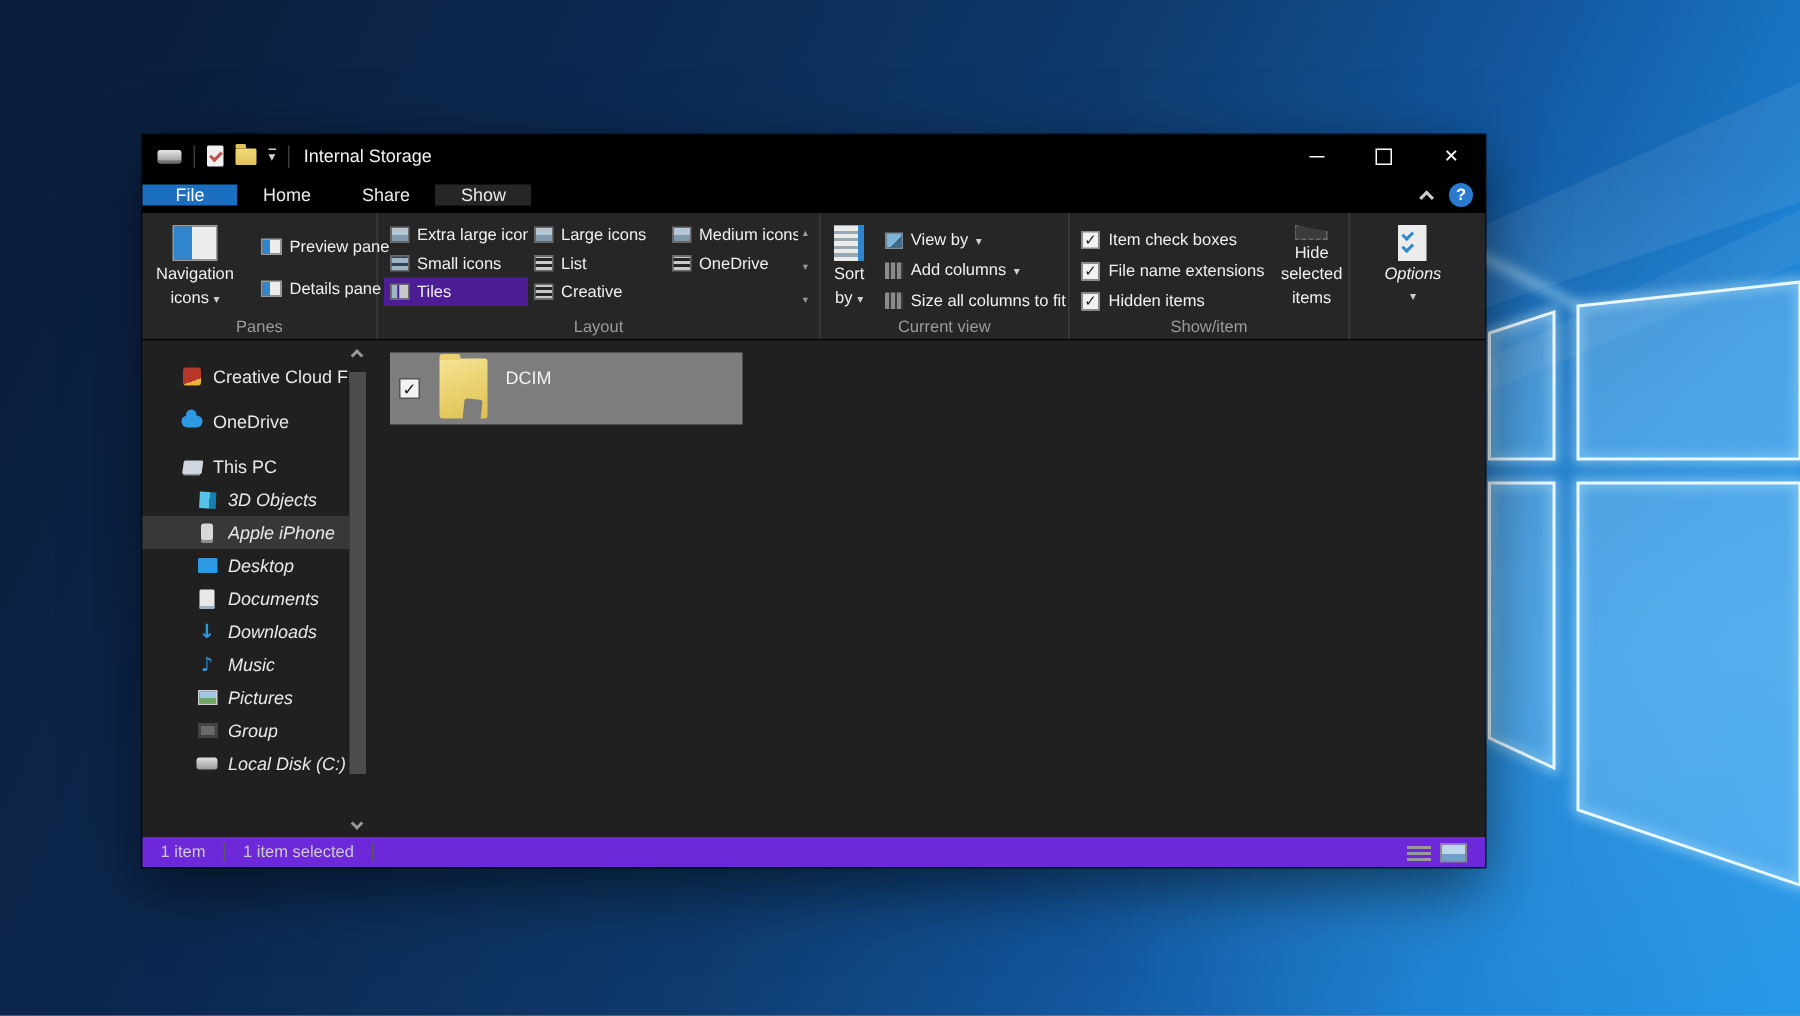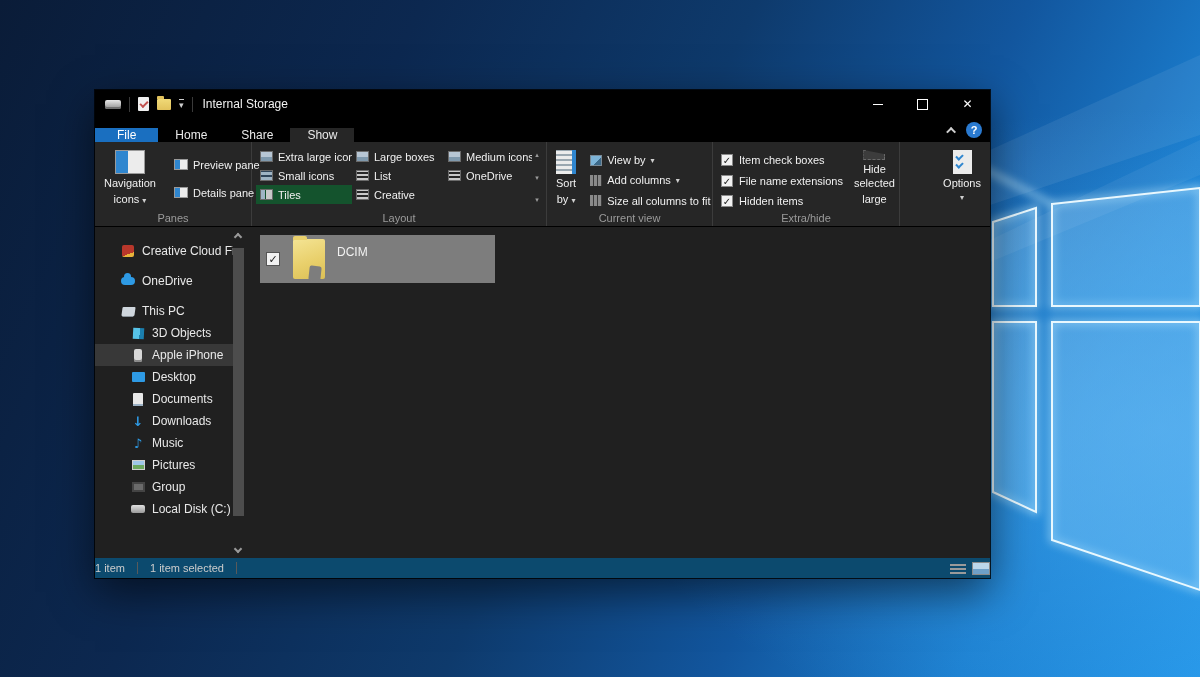--- a/index.html
+++ b/index.html
@@ -33,21 +33,21 @@
   .minifolder { width:14px; height:11px; background:linear-gradient(#f0d977,#e2c25c); border-radius:1px; position:relative; }
   .minifolder::before { content:""; position:absolute; top:-3px; left:0; width:7px; height:3px; background:#e2c25c; border-radius:1px 1px 0 0; }
   .qat-caret { color:#cfcfcf; font-size:9px; line-height:1; border-top:1px solid #cfcfcf; padding-top:1px; }
   .win-title { font-size:12px; color:#f2f2f2; margin-left:10px; }
   .win-controls { margin-left:auto; display:flex; height:28px; }
   .wc-btn { width:45px; height:28px; display:flex; align-items:center; justify-content:center; color:#fff; font-size:12px; }
   .wc-min::before { content:""; width:10px; height:1px; background:#fff; }
   .wc-max::before { content:""; width:9px; height:9px; border:1px solid #fff; }
 
   
-  .tabstrip { height:24px; background:#000; display:flex; align-items:flex-end; position:relative; }
+  .tabstrip { height:24px; background:#000; display:flex; align-items:center; position:relative; }
   .tab { padding:0 17px; display:flex; align-items:center; font-size:12px; color:#eaeaea; }
   .tab-file { background:#1a6fc0; color:#fff; padding:0 22px; }
   .tab-view { background:#262626; }
   .tabstrip-right { position:absolute; right:8px; top:0; height:24px; display:flex; align-items:center; gap:10px; }
   .chev-up { width:7px; height:7px; border-left:2px solid #cfcfcf; border-top:2px solid #cfcfcf; transform:rotate(45deg) translateY(2px); }
   .help-circle { width:16px; height:16px; border-radius:50%; background:#2a7ad0; color:#fff; font-size:11px; font-weight:bold; display:flex; align-items:center; justify-content:center; }
 
   
   .ribbon { height:85px; background:#262626; display:flex; border-bottom:1px solid #000; }
   .rgroup { position:relative; height:100%; border-right:1px solid #3c3c3c; padding:5px 4px 16px 4px; }
@@ -57,42 +57,42 @@
   .caret { font-size:8px; color:#cfcfcf; }
 
   .g-panes { width:157px; display:flex; }
   .navpane-ic { width:30px; height:24px; border:1px solid #9a9a9a; background:linear-gradient(90deg,#2f86cf 0 12px,#ececec 12px); }
   .pane-ic { width:14px; height:11px; border:1px solid #9a9a9a; background:linear-gradient(90deg,#2f86cf 0 5px,#ececec 5px); }
   .panes-col { display:flex; flex-direction:column; justify-content:flex-start; gap:9px; padding-top:8px; margin-left:8px; }
 
   .g-layout { width:295px; display:flex; }
   .layout-grid { display:grid; grid-template-columns:96px 92px 88px; grid-auto-rows:19px; align-content:start; }
   .layout-item { display:flex; align-items:center; gap:5px; font-size:11px; color:#f0f0f0; padding:0 4px; white-space:nowrap; overflow:hidden; }
-  .layout-item.selected { background:#14532d; }
+  .layout-item.selected { background:#4c1d95; }
   .li-ic { flex:0 0 13px; width:13px; height:11px; border:1px solid #6a6a6a; }
   .li-pic { background:linear-gradient(#b7c6d4 55%, #7f99ad 55%); }
   .li-grid { background:repeating-linear-gradient(0deg,#9fb4c4 0 3px,#30455a 3px 5px), repeating-linear-gradient(90deg,#9fb4c4 0 3px,transparent 3px 5px); }
   .li-lines { background:repeating-linear-gradient(0deg,#c8c8c8 0 2px, transparent 2px 4px); }
   .li-tiles { background:linear-gradient(90deg,#9fb4c4 0 4px, transparent 4px 5px, #c8c8c8 5px); background-size:100% 4px; background-repeat:repeat-y; }
   .layout-scroll { width:14px; display:flex; flex-direction:column; align-items:center; justify-content:space-between; padding:4px 0 6px; color:#9a9a9a; font-size:7px; }
 
   .g-view { width:166px; display:flex; }
   .sortby-ic { width:20px; height:24px; background:repeating-linear-gradient(0deg,#ececec 0 3px,#9aa7b0 3px 5px); border-right:4px solid #2f86cf; }
   .groupby-ic { width:12px; height:11px; border:1px solid #7a8a96; background:linear-gradient(135deg,#7db4d8 0 60%,#3d6a8a 60%); }
   .cols-ic { width:12px; height:11px; background:repeating-linear-gradient(90deg,#8a8a8a 0 3px, #3a3a3a 3px 4px); }
   .grid-ic { width:12px; height:11px; background:repeating-linear-gradient(90deg,#8a8a8a 0 3px,#3a3a3a 3px 4px), repeating-linear-gradient(0deg,#8a8a8a 0 3px,#3a3a3a 3px 4px); }
   .view-col { display:flex; flex-direction:column; gap:2px; padding-top:4px; margin-left:4px; }
 
   .g-show { width:187px; display:flex; }
   .check-col { display:flex; flex-direction:column; gap:3px; padding-top:4px; }
   .checkrow { display:flex; align-items:center; gap:6px; font-size:11px; color:#f0f0f0; height:18px; padding-left:4px; white-space:nowrap; }
   .cbx { width:12px; height:12px; background:#f2f2f2; border:1px solid #8a8a8a; color:#1a1a1a; font-size:10px; line-height:11px; text-align:center; font-weight:bold; }
   .hidesel-ic { width:22px; height:24px; background:#3c3c3c; border:1px dashed #6a6a6a; clip-path:polygon(0 0,100% 40%,100% 100%,0 100%); }
 
-  .g-options { flex:1; border-right:none; display:flex; justify-content:flex-end; }
+  .g-options { flex:1; border-right:none; display:flex; justify-content:flex-start;font-style:italic; }
   .options-ic { width:19px; height:24px; background:#ececec; position:relative; }
   .options-ic::before { content:""; position:absolute; left:3px; top:4px; width:5px; height:3px; border-left:2px solid #2f86cf; border-bottom:2px solid #2f86cf; transform:rotate(-45deg); }
   .options-ic::after { content:""; position:absolute; left:3px; top:12px; width:5px; height:3px; border-left:2px solid #2f86cf; border-bottom:2px solid #2f86cf; transform:rotate(-45deg); }
 
   
   .addressrow { height:28px; display:flex; align-items:center; padding:0 8px; gap:2px; background:#202020; }
   .navbtn { width:24px; height:24px; display:flex; align-items:center; justify-content:center; color:#e0e0e0; font-size:14px; }
   .navbtn.small { width:16px; font-size:8px; color:#bdbdbd; }
   .addressbox { flex:1; height:23px; border:1px solid #4a4a4a; background:#1b1b1b; display:flex; align-items:center; padding:0 6px; font-size:12px; color:#e8e8e8; margin:0 3px; }
   .crumb { padding:0 7px; }
@@ -102,21 +102,21 @@
   .searchbox { width:192px; height:23px; border:1px solid #4a4a4a; background:#1b1b1b; display:flex; align-items:center; padding:0 6px; }
   .searchbox input { flex:1; background:transparent; border:none; outline:none; color:#cfcfcf; font-size:12px; font-family:"Liberation Sans","DejaVu Sans",sans-serif; }
   .searchbox input::placeholder { color:#8a8a8a; }
   .mag { width:9px; height:9px; border:2px solid #cfcfcf; border-radius:50%; position:relative; margin-left:4px; }
   .mag::after { content:""; position:absolute; left:-5px; top:7px; width:6px; height:2px; background:#cfcfcf; transform:rotate(35deg); }
 
   
   .main { position:absolute; top:138px; bottom:20px; left:0; right:0; display:flex; background:#202020; }
   .sidebar { width:152px; position:relative; padding-top:12px; flex:0 0 152px; }
   .srow { height:22px; display:flex; align-items:center; gap:7px; font-size:12px; color:#e8e8e8; padding-left:26px; width:138px; white-space:nowrap; overflow:hidden; }
-  .srow.child { padding-left:36px; }
+  .srow.child { padding-left:36px;font-style:italic; }
   .srow.gap { margin-top:8px; }
   .srow.selected { background:#383838; }
   .srow .lbl { overflow:hidden; text-overflow:clip; }
   .sb-scroll { position:absolute; right:3px; top:2px; bottom:2px; width:11px; }
   .sb-thumb { position:absolute; left:0; right:0; top:18px; bottom:40px; background:#4d4d4d; }
   .sb-chev { position:absolute; left:2px; width:6px; height:6px; border-left:2px solid #9a9a9a; border-bottom:2px solid #9a9a9a; }
   .sb-chev.up { top:4px; transform:rotate(135deg); }
   .sb-chev.down { bottom:4px; transform:rotate(-45deg); }
 
   
@@ -139,21 +139,21 @@
   .content { flex:1; position:relative; }
   .tile { position:absolute; left:13px; top:7px; width:235px; height:48px; background:#7d7d7d; display:flex; align-items:center; }
   .tile-cbx { width:14px; height:14px; background:#f2f2f2; border:1px solid #555; margin-left:6px; color:#1a1a1a; font-size:11px; line-height:13px; text-align:center; font-weight:bold; }
   .folder { width:32px; height:40px; margin-left:13px; position:relative; }
   .folder-back { position:absolute; inset:0; background:linear-gradient(160deg,#f4e494 0%,#e9d06c 55%,#dcc055 100%); border-radius:2px; }
   .folder-back::before { content:""; position:absolute; top:-3px; left:0; width:14px; height:4px; background:#e9d06c; border-radius:2px 2px 0 0; }
   .folder-notch { position:absolute; right:4px; bottom:-2px; width:12px; height:15px; background:#7d7d7d; border-radius:2px; transform:rotate(6deg); }
   .tile-label { margin-left:12px; align-self:flex-start; margin-top:10px; font-size:12px; color:#f2f2f2; }
 
   
-  .statusbar { position:absolute; left:0; right:0; bottom:0; height:20px; background:#0c4a6e; display:flex; align-items:center; padding:0 0; font-size:11px; color:#cccccc; gap:12px; }
+  .statusbar { position:absolute; left:0; right:0; bottom:0; height:20px; background:#6d28d9; display:flex; align-items:center; padding:0 12px; font-size:11px; color:#cccccc; gap:12px; }
   .st-sep { width:1px; height:12px; background:#5a5a5a; }
   .st-right { margin-left:auto; display:flex; gap:6px; align-items:center; }
   .st-ic-list { width:16px; height:12px; background:repeating-linear-gradient(0deg,#9a9a9a 0 2px,transparent 2px 4px); }
   .st-ic-thumb { width:18px; height:13px; border:1px solid #8a8a8a; background:linear-gradient(#bcd6ea 55%,#6fa0c8 55%); }
 </style>
 </head>
 <body>
 
 <svg class="wp-logo" width="210" height="677" viewBox="0 0 210 677">
   <defs>
@@ -234,21 +234,21 @@
     </div>
 
     <div class="rgroup g-layout">
       <div class="layout-grid">
         <div class="layout-item">
           <span class="li-ic li-pic"></span>
           <span>Extra large icons</span>
         </div>
         <div class="layout-item">
           <span class="li-ic li-pic"></span>
-          <span>Large boxes</span>
+          <span>Large icons</span>
         </div>
         <div class="layout-item">
           <span class="li-ic li-pic"></span>
           <span>Medium icons</span>
         </div>
         <div class="layout-item">
           <span class="li-ic li-grid"></span>
           <span>Small icons</span>
         </div>
         <div class="layout-item">
@@ -312,23 +312,23 @@
           <span>File name extensions</span>
         </div>
         <div class="checkrow">
           <span class="cbx glyph">✓</span>
           <span>Hidden items</span>
         </div>
       </div>
       <div class="bigbtn" style="margin-left:6px;">
         <span class="hidesel-ic"></span>
         <span>Hide selected</span>
-        <span>large</span>
-      </div>
-      <div class="rgroup-label">Extra/hide</div>
+        <span>items</span>
+      </div>
+      <div class="rgroup-label">Show/item</div>
     </div>
 
     <div class="rgroup g-options">
       <div class="bigbtn" style="margin-left:14px;">
         <span class="options-ic"></span>
         <span>Options</span>
         <span class="caret glyph">▾</span>
       </div>
     </div>
   </div>

